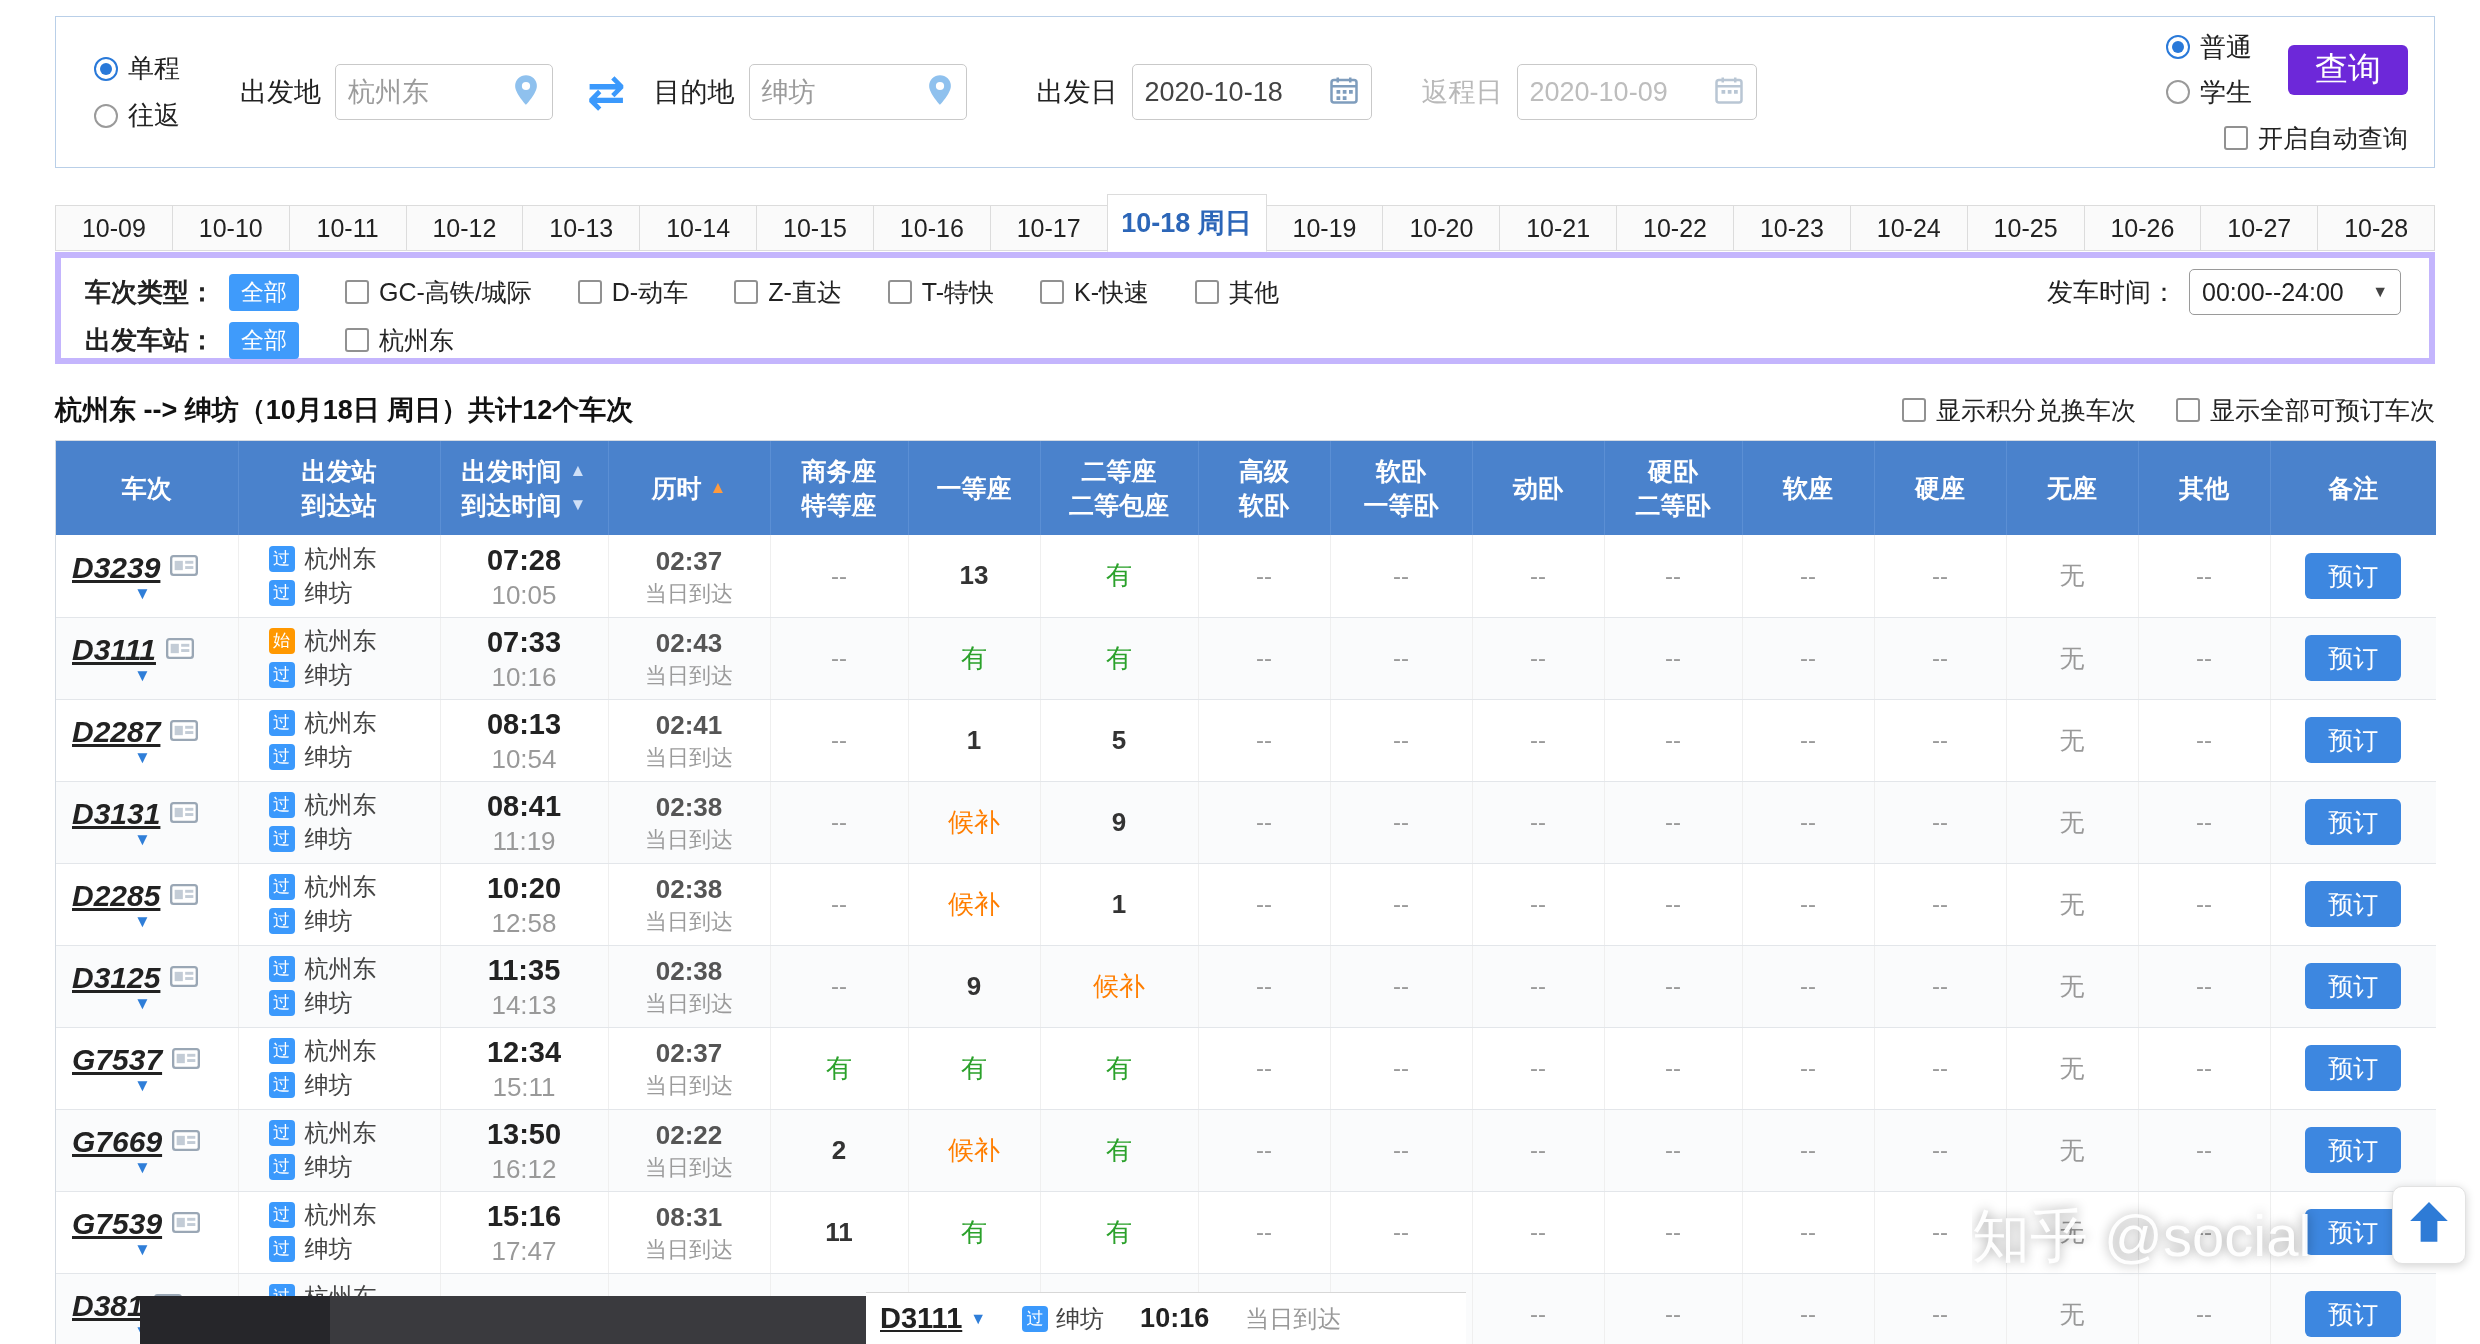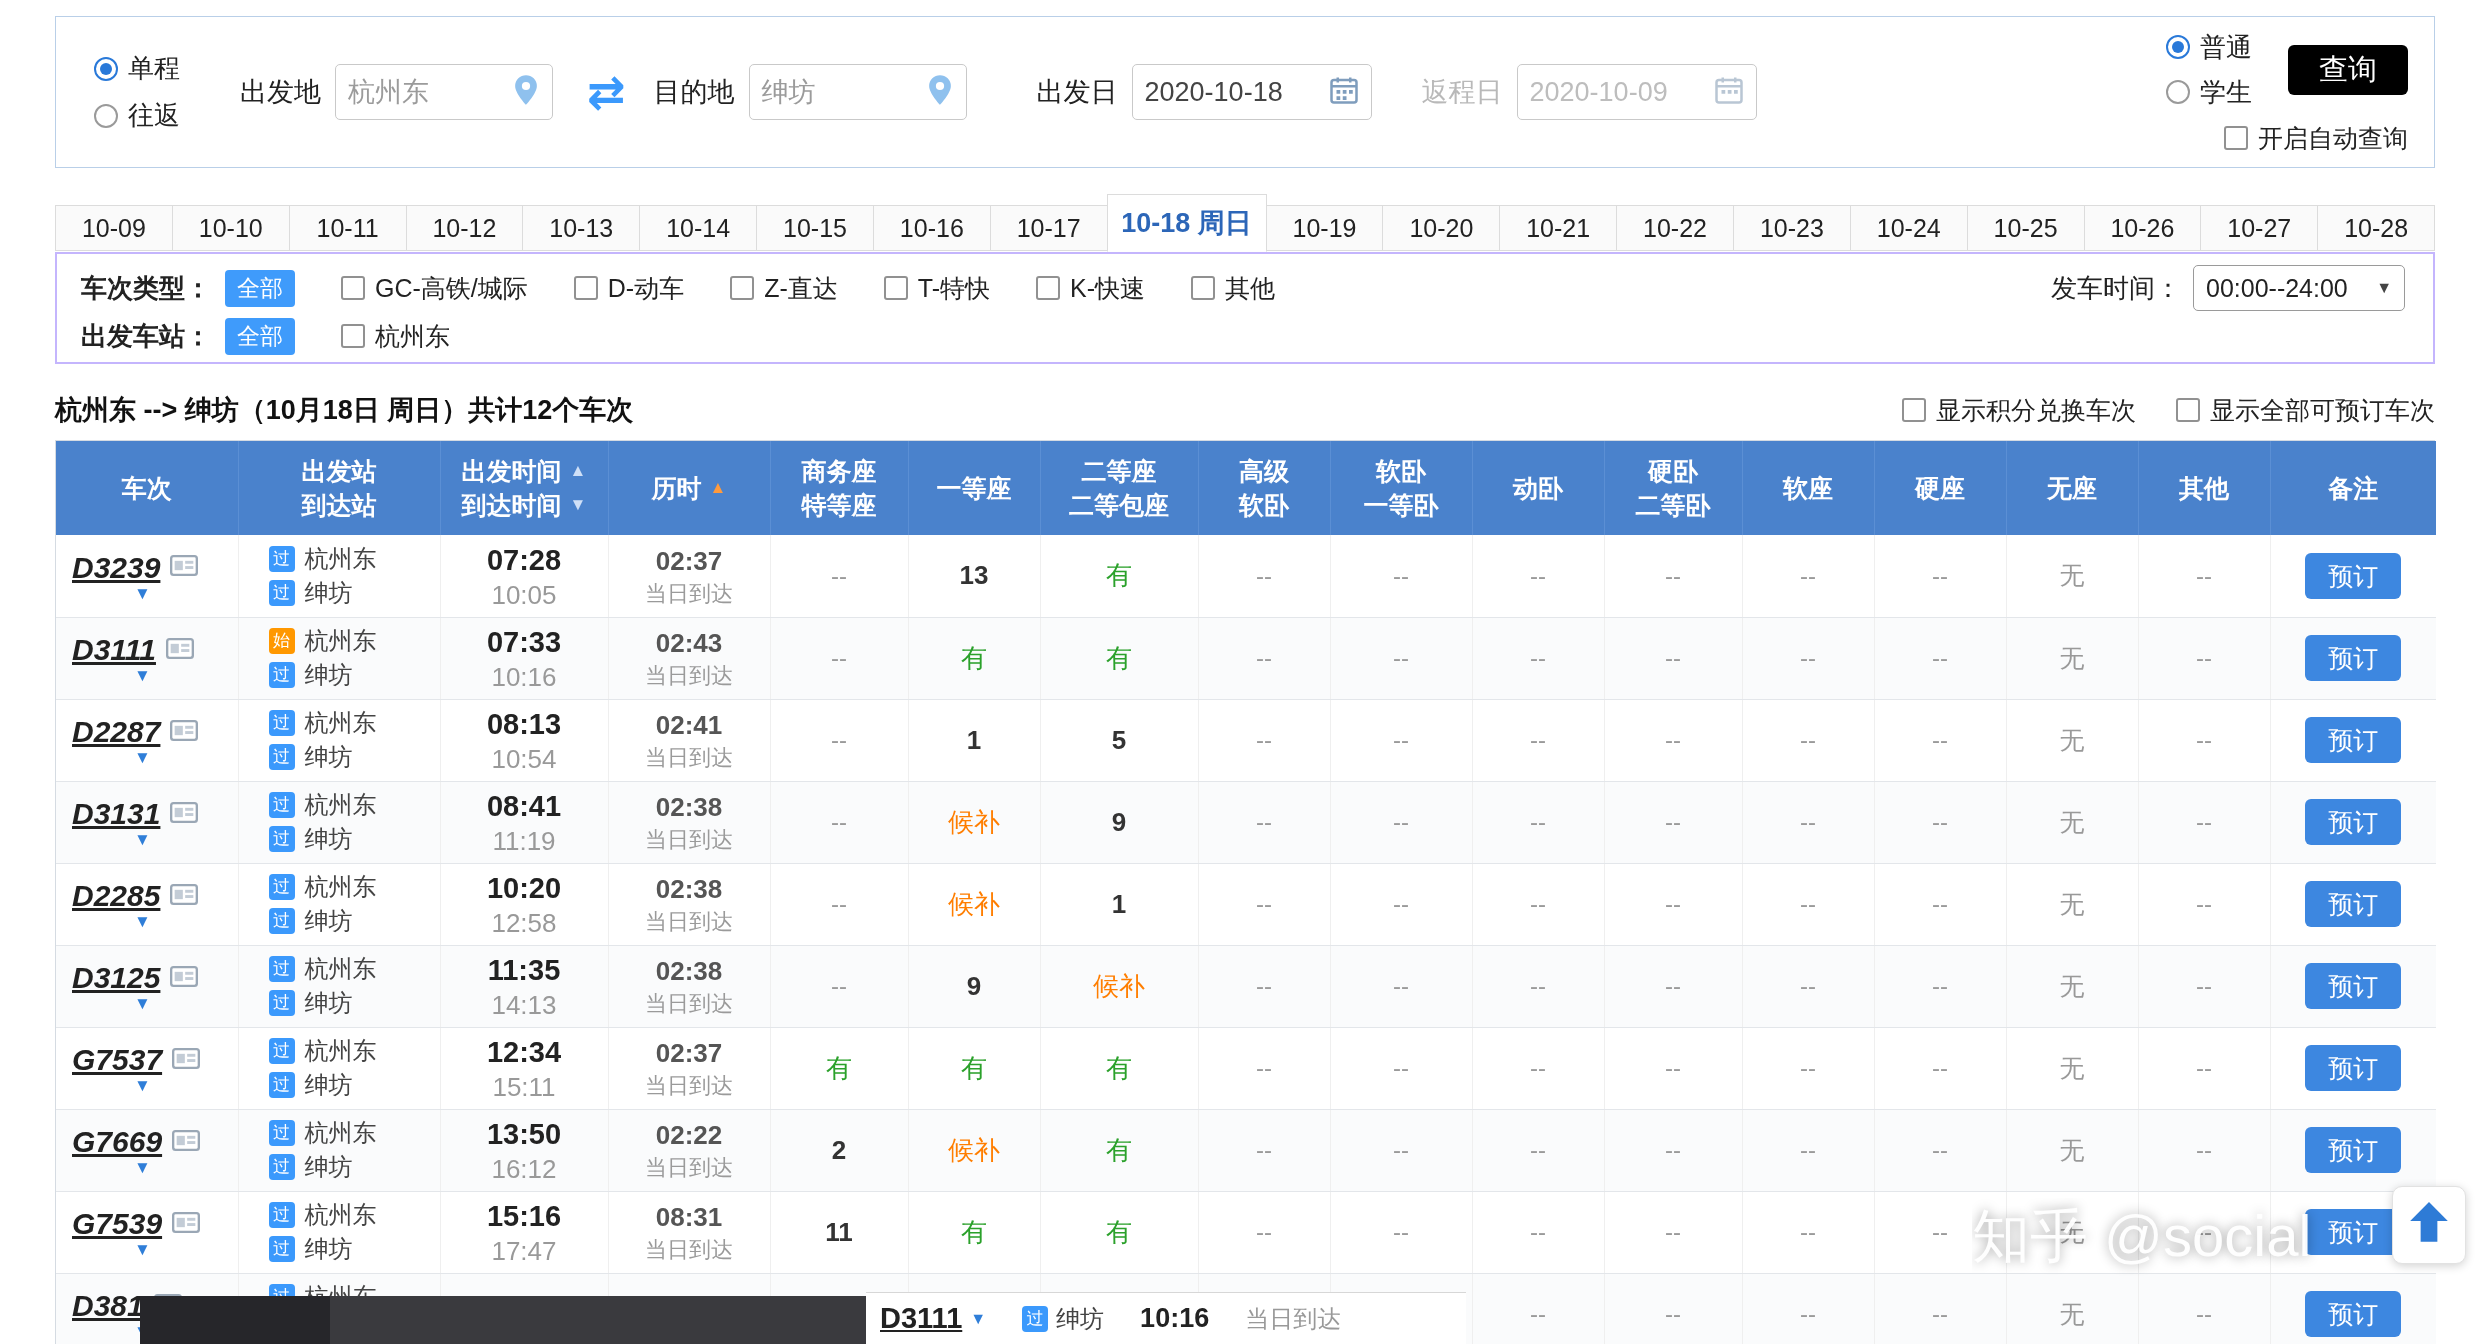--- a/index.html
+++ b/index.html
@@ -35,43 +35,43 @@
   .muted { color: #9b9b9b; }
   .datetext { color: #444; }
   .disabled-text { color: #bdbdbd; }
   .ml60 { margin-left: 60px; } .ml70 { margin-left: 70px; } .ml50 { margin-left: 50px; }
   .swap { margin: 0 28px 0 34px; font-size: 46px; font-weight: bold; color: #3b99fc; cursor: pointer; line-height: 1; }
 
   .right-cluster { margin-left: auto; margin-right: 26px; display: flex; flex-direction: column; align-items: flex-end; }
   .rc-top { display: flex; align-items: center; gap: 36px; }
   .pass-type { display: flex; flex-direction: column; gap: 10px; }
   .search-btn {
-    width: 120px; height: 50px; background: #000000; color: #fff; border-radius: 6px;
-    font-size: 29px; display: flex; align-items: center; justify-content: center; cursor: pointer;
+    width: 120px; height: 50px; background: #6d28d9; color: #fff; border-radius: 6px;
+    font-size: 33px; display: flex; align-items: center; justify-content: center; cursor: pointer;
   }
   .chk-item { display: flex; align-items: center; gap: 10px; font-size: 25px; color: #222; cursor: pointer; white-space: nowrap; }
   .chk { width: 24px; height: 24px; border: 2px solid #919191; border-radius: 3px; background: #fff; flex: none; }
   .auto-q { margin-top: 12px; }
 
   
   .tabs { position: absolute; left: 55px; right: 45px; top: 194px; display: flex; align-items: flex-end; z-index: 5; }
   .tab {
     flex: 1 1 0; height: 46px; line-height: 44px; text-align: center; font-size: 25px; color: #222;
     background: #fafafa; border: 1px solid #dcdcdc; margin-left: -1px; cursor: pointer; white-space: nowrap;
   }
   .tab:first-child { margin-left: 0; }
   .tab.selected {
     flex: 0 0 160px; height: 58px; line-height: 56px; background: #fff; color: #2c66b8;
     font-weight: bold; font-size: 27px; border-bottom: 1px solid #fff; margin-bottom: -1px; position: relative; z-index: 6;
   }
 
   
   .filter-panel {
     position: absolute; left: 55px; right: 45px; top: 252px; height: 112px;
-    border: 2px solid #c4b5fd; background: #fff; padding: 14px 24px;
+    border: 6px solid #c4b5fd; background: #fff; padding: 14px 24px;
   }
   .filter-row { display: flex; align-items: center; height: 40px; position: relative; }
   .filter-row + .filter-row { margin-top: 8px; }
   .filter-label { font-size: 26px; color: #222; font-weight: bold; }
   .all-badge {
     margin-left: 14px; padding: 3px 12px; border-radius: 4px; background: #3f9bfb; color: #fff;
     font-size: 23px; cursor: pointer;
   }
   .opt { margin-left: 46px; }
   .depart-time { position: absolute; right: 4px; top: 0; height: 40px; display: flex; align-items: center; gap: 12px; }

